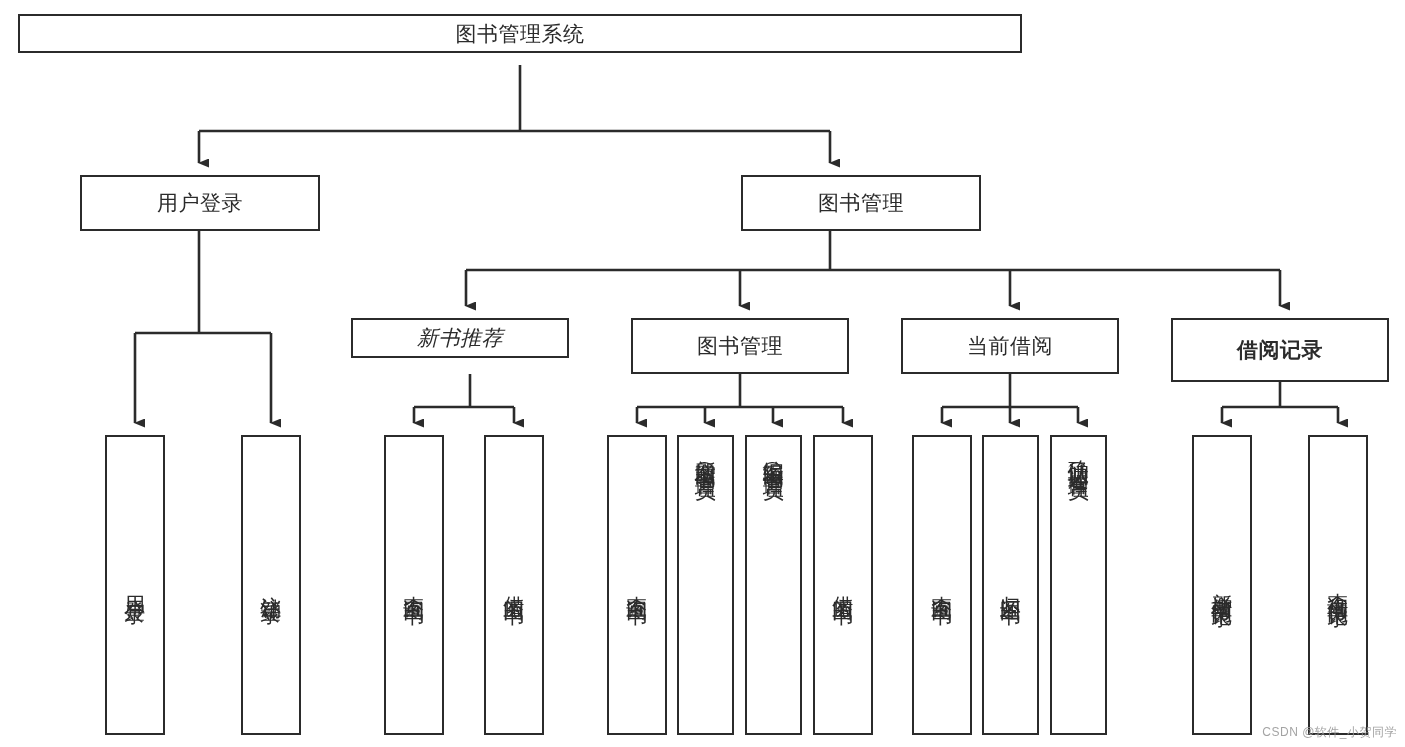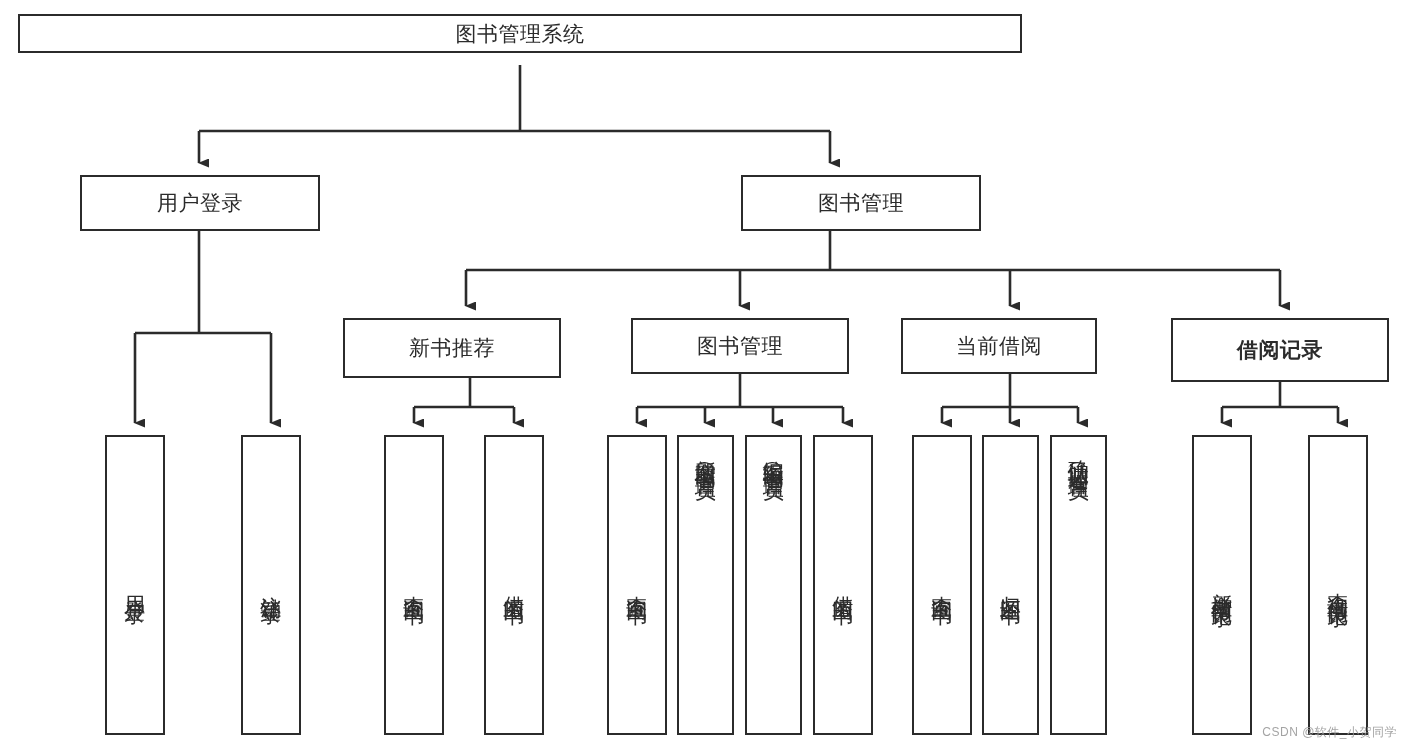--- a/index.html
+++ b/index.html
@@ -127,27 +127,27 @@
     <span>图书管理系统</span>
   </div>
 
   <div class="node node-h" style="left:80px; top:175px; width:240px; height:56px;">
     <span>用户登录</span>
   </div>
   <div class="node node-h" style="left:741px; top:175px; width:240px; height:56px;">
     <span>图书管理</span>
   </div>
 
-  <div class="node node-h" style="left:343px; top:318px; width:218px; height:60px;">
+  <div class="node node-h" style="left:351px; top:318px; width:218px; height:40px;font-style:italic;">
     <span>新书推荐</span>
   </div>
   <div class="node node-h" style="left:631px; top:318px; width:218px; height:56px;">
     <span>图书管理</span>
   </div>
-  <div class="node node-h" style="left:901px; top:318px; width:196px; height:56px;">
+  <div class="node node-h" style="left:901px; top:318px; width:218px; height:56px;">
     <span>当前借阅</span>
   </div>
   <div class="node node-h" style="left:1171px; top:318px; width:218px; height:64px;font-weight:bold;">
     <span>借阅记录</span>
   </div>
 
   <div class="node node-v centerv" style="left:105px; top:435px; width:60px; height:300px;">
     <span>用户登录</span>
   </div>
   <div class="node node-v centerv" style="left:241px; top:435px; width:60px; height:300px;">

